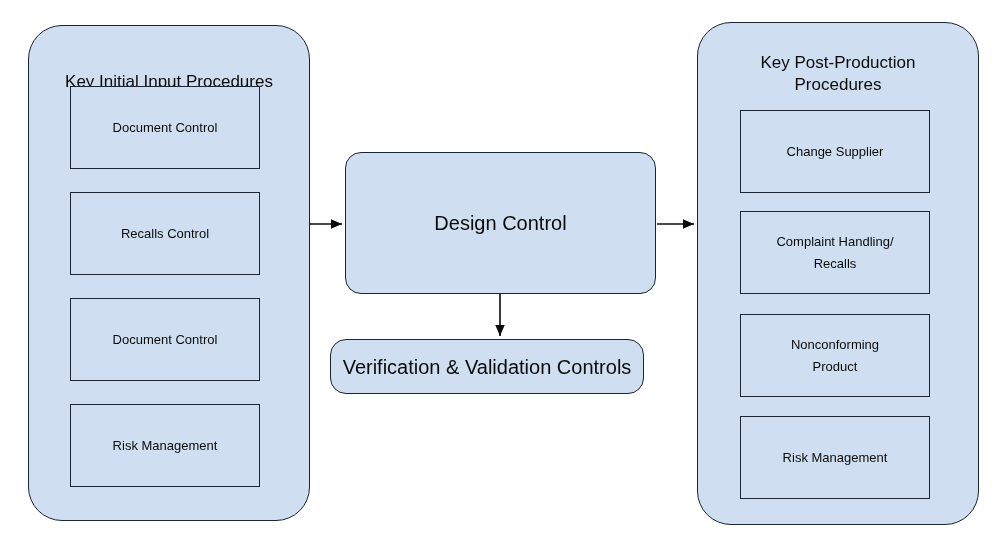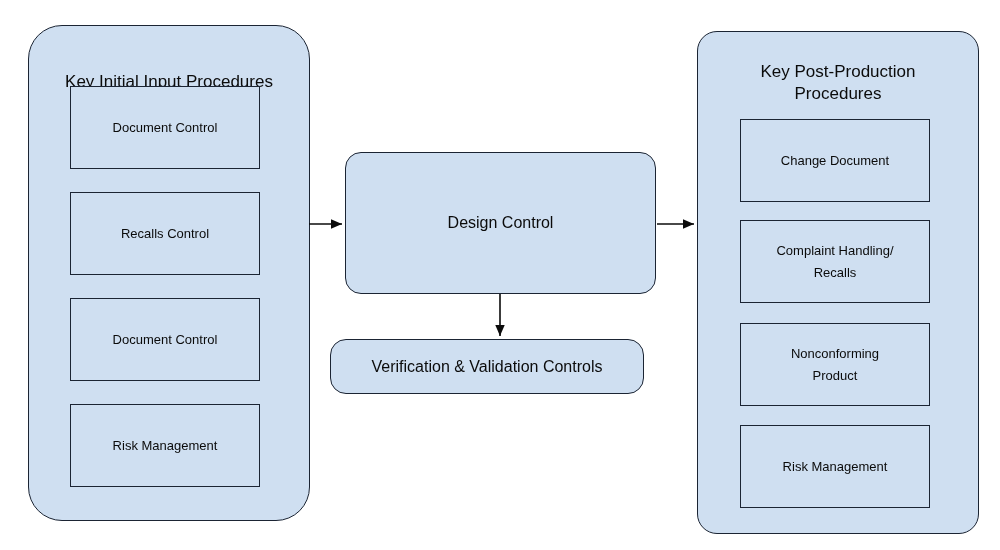--- a/index.html
+++ b/index.html
@@ -61,21 +61,21 @@
   .node {
     position: absolute;
     background: #cfdff1;
     border: 1.5px solid #1b2433;
     border-radius: 16px;
     box-sizing: border-box;
     display: flex;
     align-items: center;
     justify-content: center;
     text-align: center;
-    font-size: 16px;
+    font-size: 20px;
     line-height: 22px;
     color: #0b0b0b;
   }
 
   
   #connectors {
     position: absolute;
     left: 0;
     top: 0;
     width: 1000px;
@@ -109,26 +109,26 @@
   </div>
 
   <div class="node" style="left:345px; top:152px; width:311px; height:142px;">
     <span>Design Control</span>
   </div>
 
   <div class="node" style="left:330px; top:339px; width:314px; height:55px;text-align:right;">
     <span>Verification &amp; Validation Controls</span>
   </div>
 
-  <div class="group" style="left:697px; top:31px; width:282px; height:503px;border-radius:20px;">
+  <div class="group" style="left:697px; top:22px; width:282px; height:503px;">
     <div class="group-title" style="top:29px;">Key Post-Production
 Procedures</div>
 
     <div class="subbox" style="left:42px; top:87px; width:190px; height:83px;">
-      <span>Change Document</span>
+      <span>Change Supplier</span>
     </div>
 
     <div class="subbox" style="left:42px; top:188px; width:190px; height:83px;">
       <span>Complaint Handling/
 Recalls</span>
     </div>
 
     <div class="subbox" style="left:42px; top:291px; width:190px; height:83px;">
       <span>Nonconforming
 Product</span>

